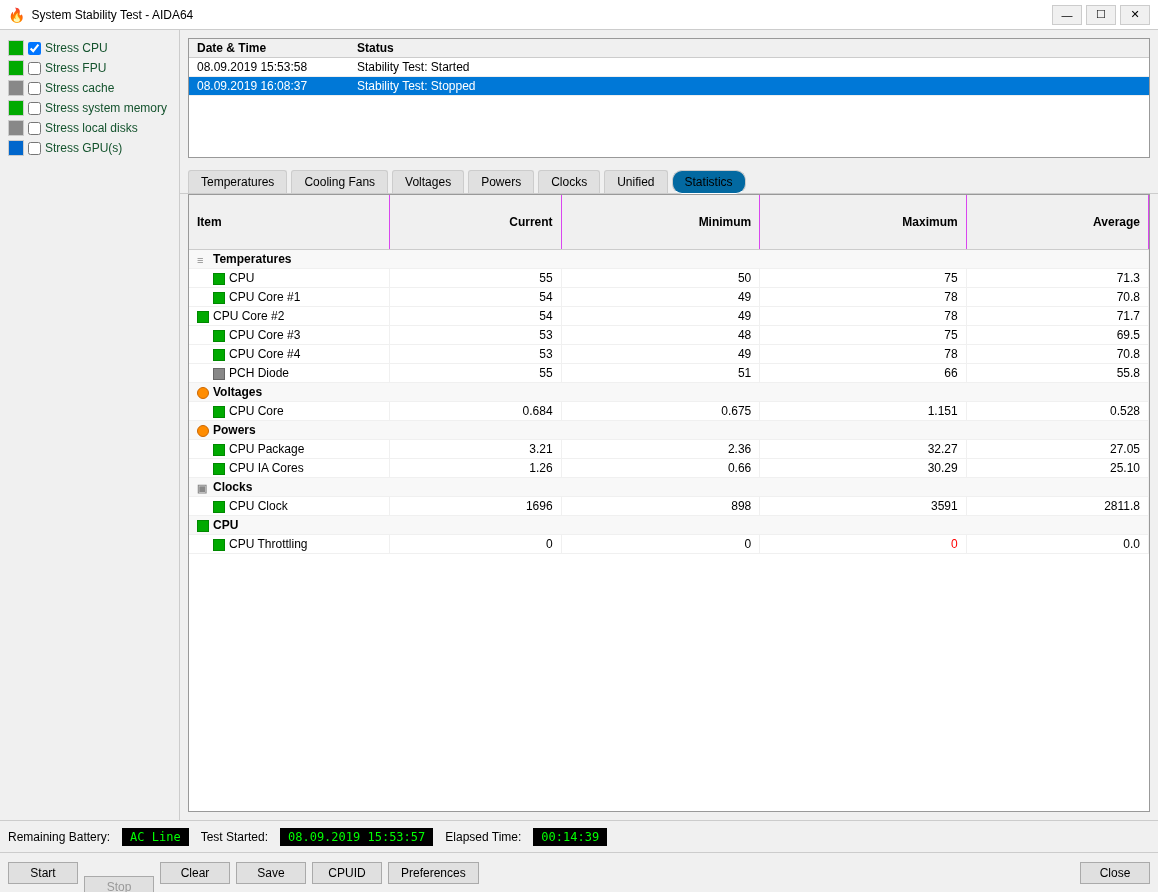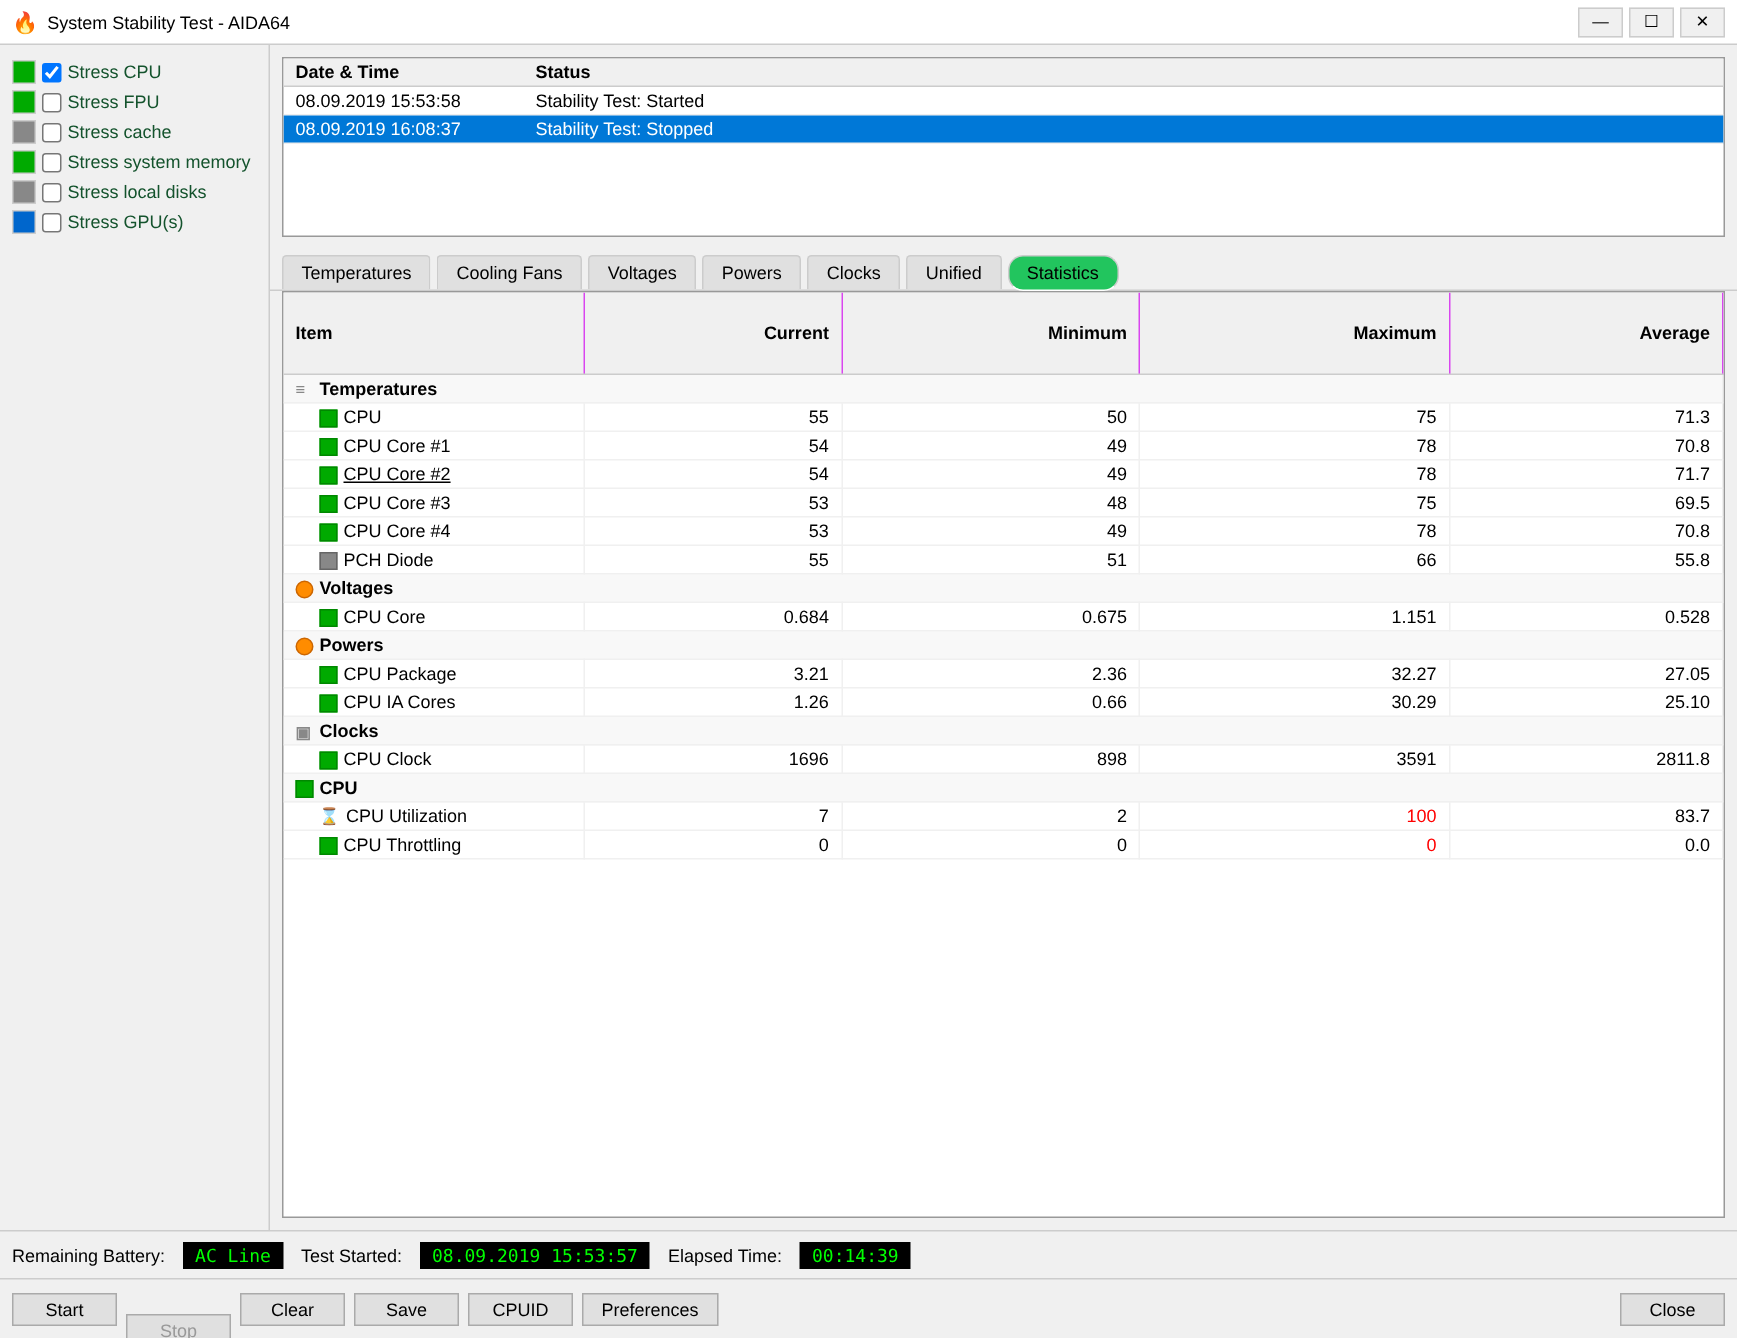--- a/index.html
+++ b/index.html
@@ -133,21 +133,21 @@
       background: #e0e0e0;
       border: 1px solid #ccc;
       border-bottom: none;
       margin-right: 2px;
       cursor: pointer;
       font-size: 12px;
       color: #000;
       border-radius: 3px 3px 0 0;
     }
     .tab.active {
-      background: #22c55e;
+      background: #0369a1;
       border-bottom: 1px solid #fff;
       margin-bottom: -1px;
       z-index: 1;
       position: relative;
       border-radius: 10px;
     }
 
     .table-area {
       flex: 1;
       overflow-y: auto;
@@ -372,21 +372,21 @@
               <td class="num">71.3</td>
             </tr>
             <tr>
               <td style="padding-left: 24px;"><span class="icon-green-box"></span>CPU Core #1</td>
               <td class="num">54</td>
               <td class="num">49</td>
               <td class="num">78</td>
               <td class="num">70.8</td>
             </tr>
             <tr>
-              <td style="padding-left: 24px; text-decoration: underline;"><span class="icon-green-box"></span>CPU Core #2</td>
+              <td style="padding-left: 8px;"><span class="icon-green-box"></span>CPU Core #2</td>
               <td class="num">54</td>
               <td class="num">49</td>
               <td class="num">78</td>
               <td class="num">71.7</td>
             </tr>
             <tr>
               <td style="padding-left: 24px;"><span class="icon-green-box"></span>CPU Core #3</td>
               <td class="num">53</td>
               <td class="num">48</td>
               <td class="num">75</td>
@@ -438,27 +438,20 @@
             </tr>
             <tr>
               <td style="padding-left: 24px;"><span class="icon-green-box"></span>CPU Clock</td>
               <td class="num">1696</td>
               <td class="num">898</td>
               <td class="num">3591</td>
               <td class="num">2811.8</td>
             </tr>
             <tr class="section-row">
               <td colspan="5"><span class="icon-green-box"></span>CPU</td>
-            </tr>
-            <tr>
-              <td style="padding-left: 24px;"><span class="icon-hourglass">⌛</span>CPU Utilization</td>
-              <td class="num">7</td>
-              <td class="num">2</td>
-              <td class="num" style="color: rgb(255, 0, 0);">100</td>
-              <td class="num">83.7</td>
             </tr>
             <tr>
               <td style="padding-left: 24px;"><span class="icon-green-box"></span>CPU Throttling</td>
               <td class="num">0</td>
               <td class="num">0</td>
               <td class="num" style="color: rgb(255, 0, 0);">0</td>
               <td class="num">0.0</td>
             </tr>
           </tbody>
       </table>

